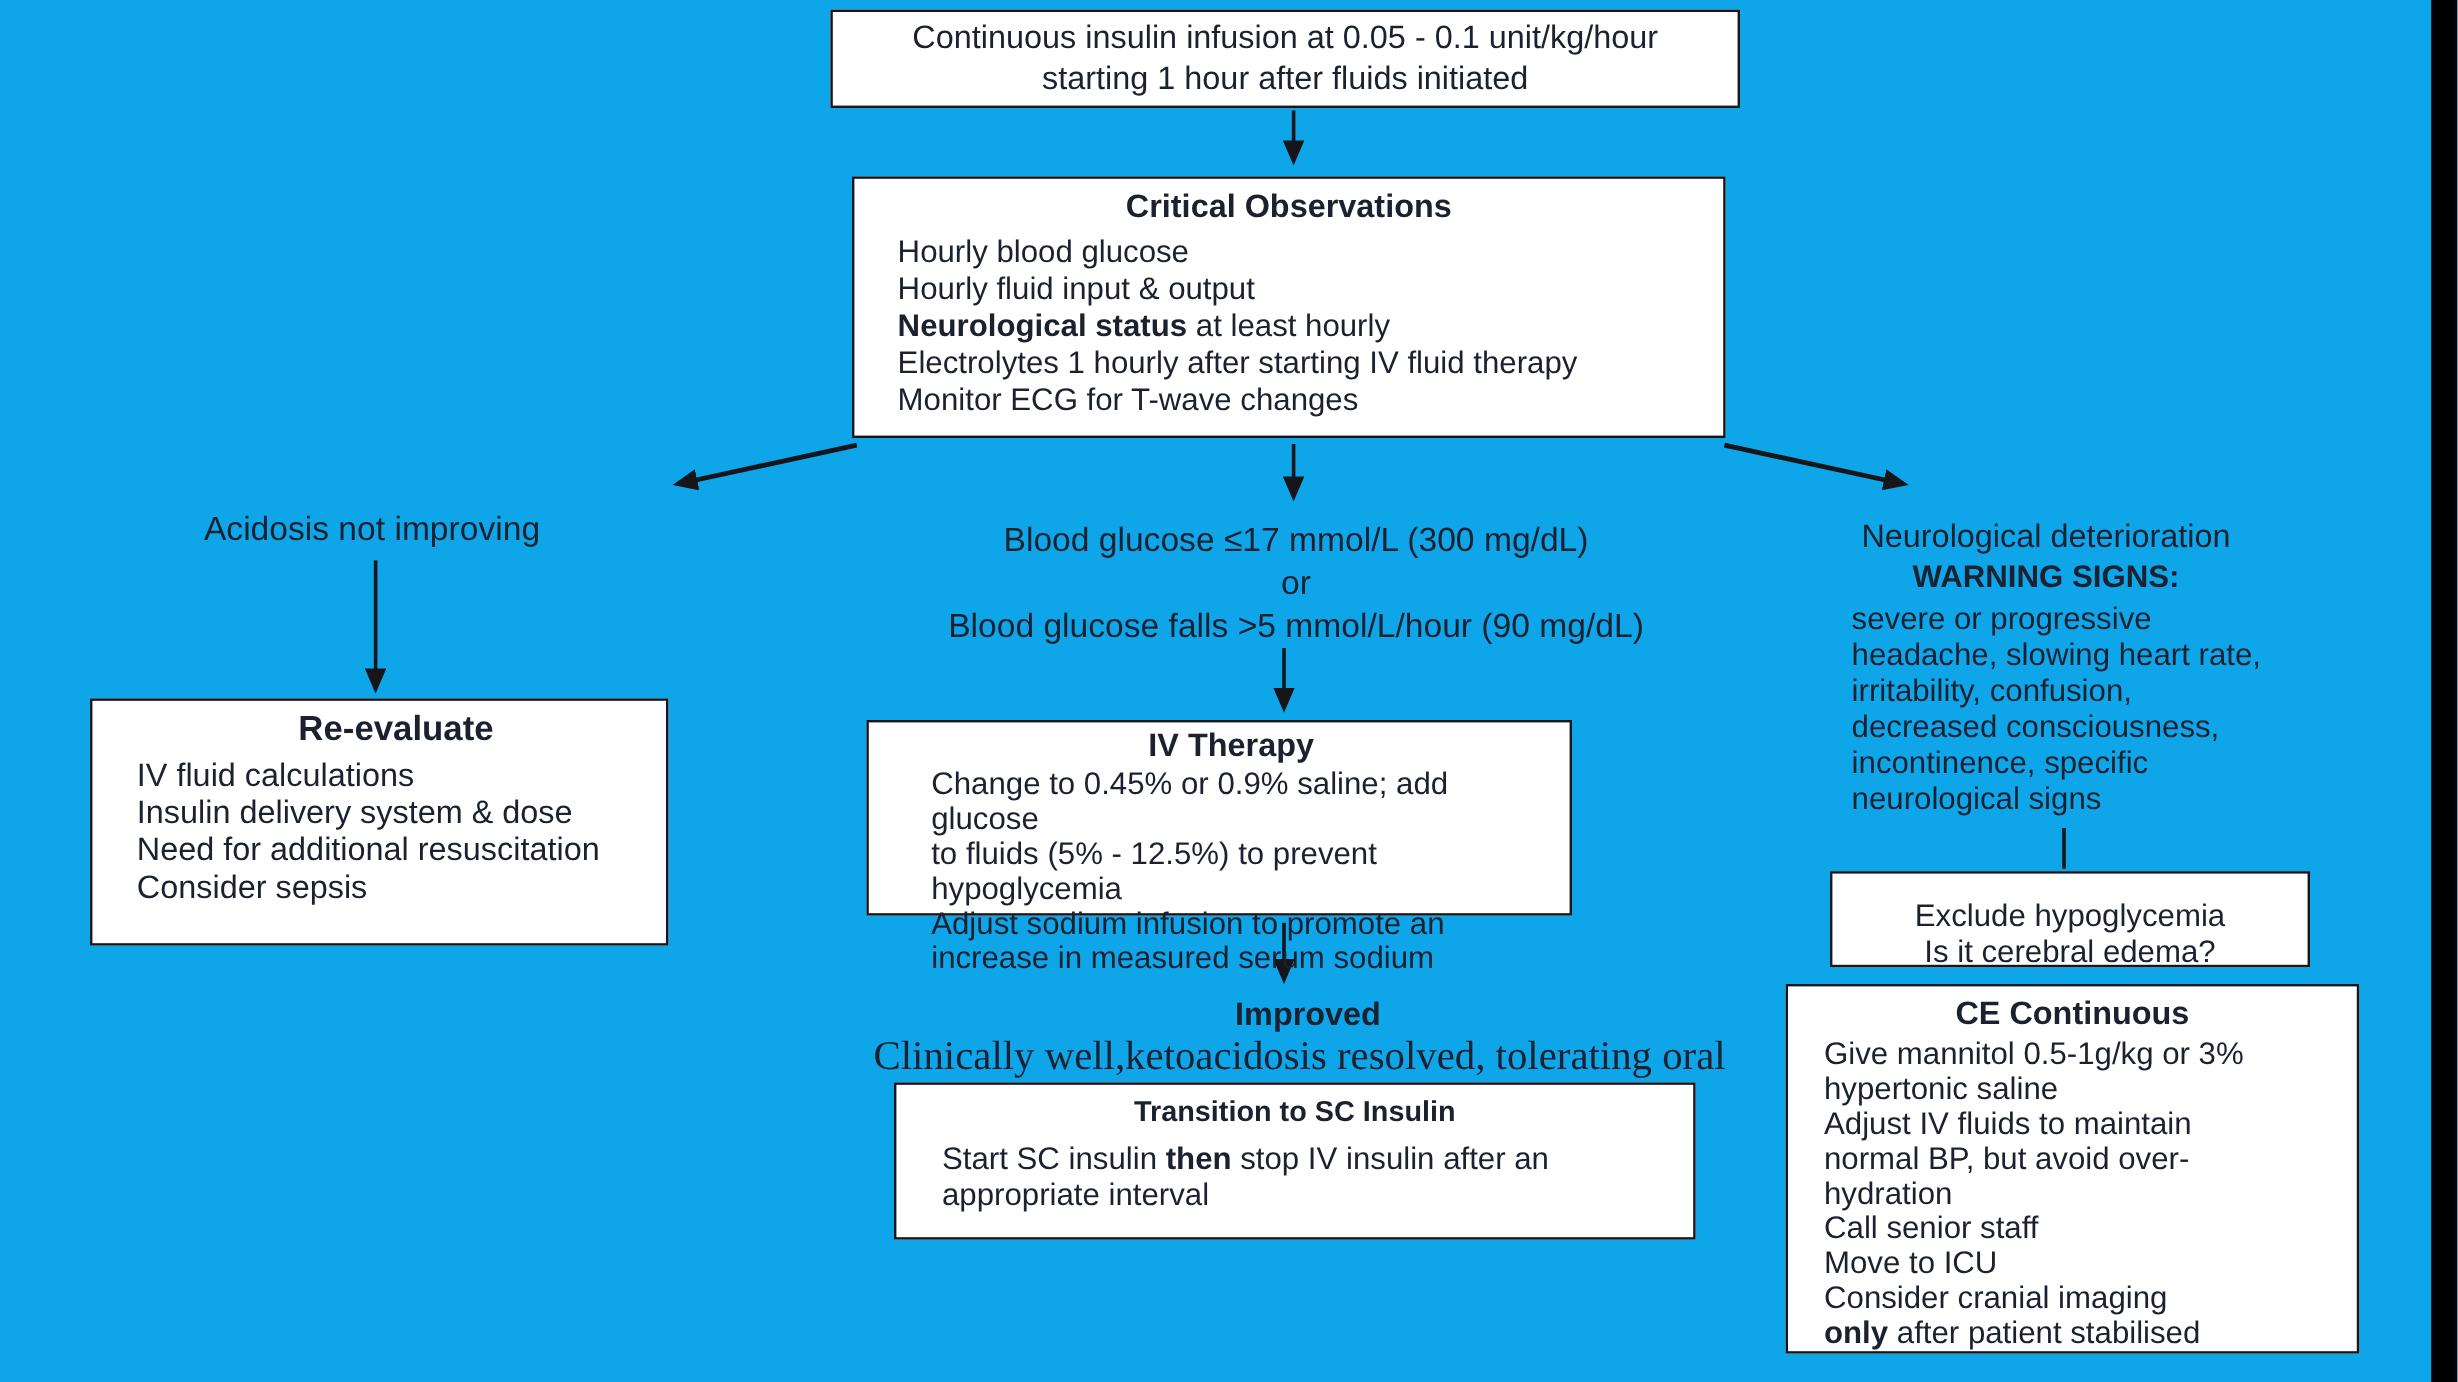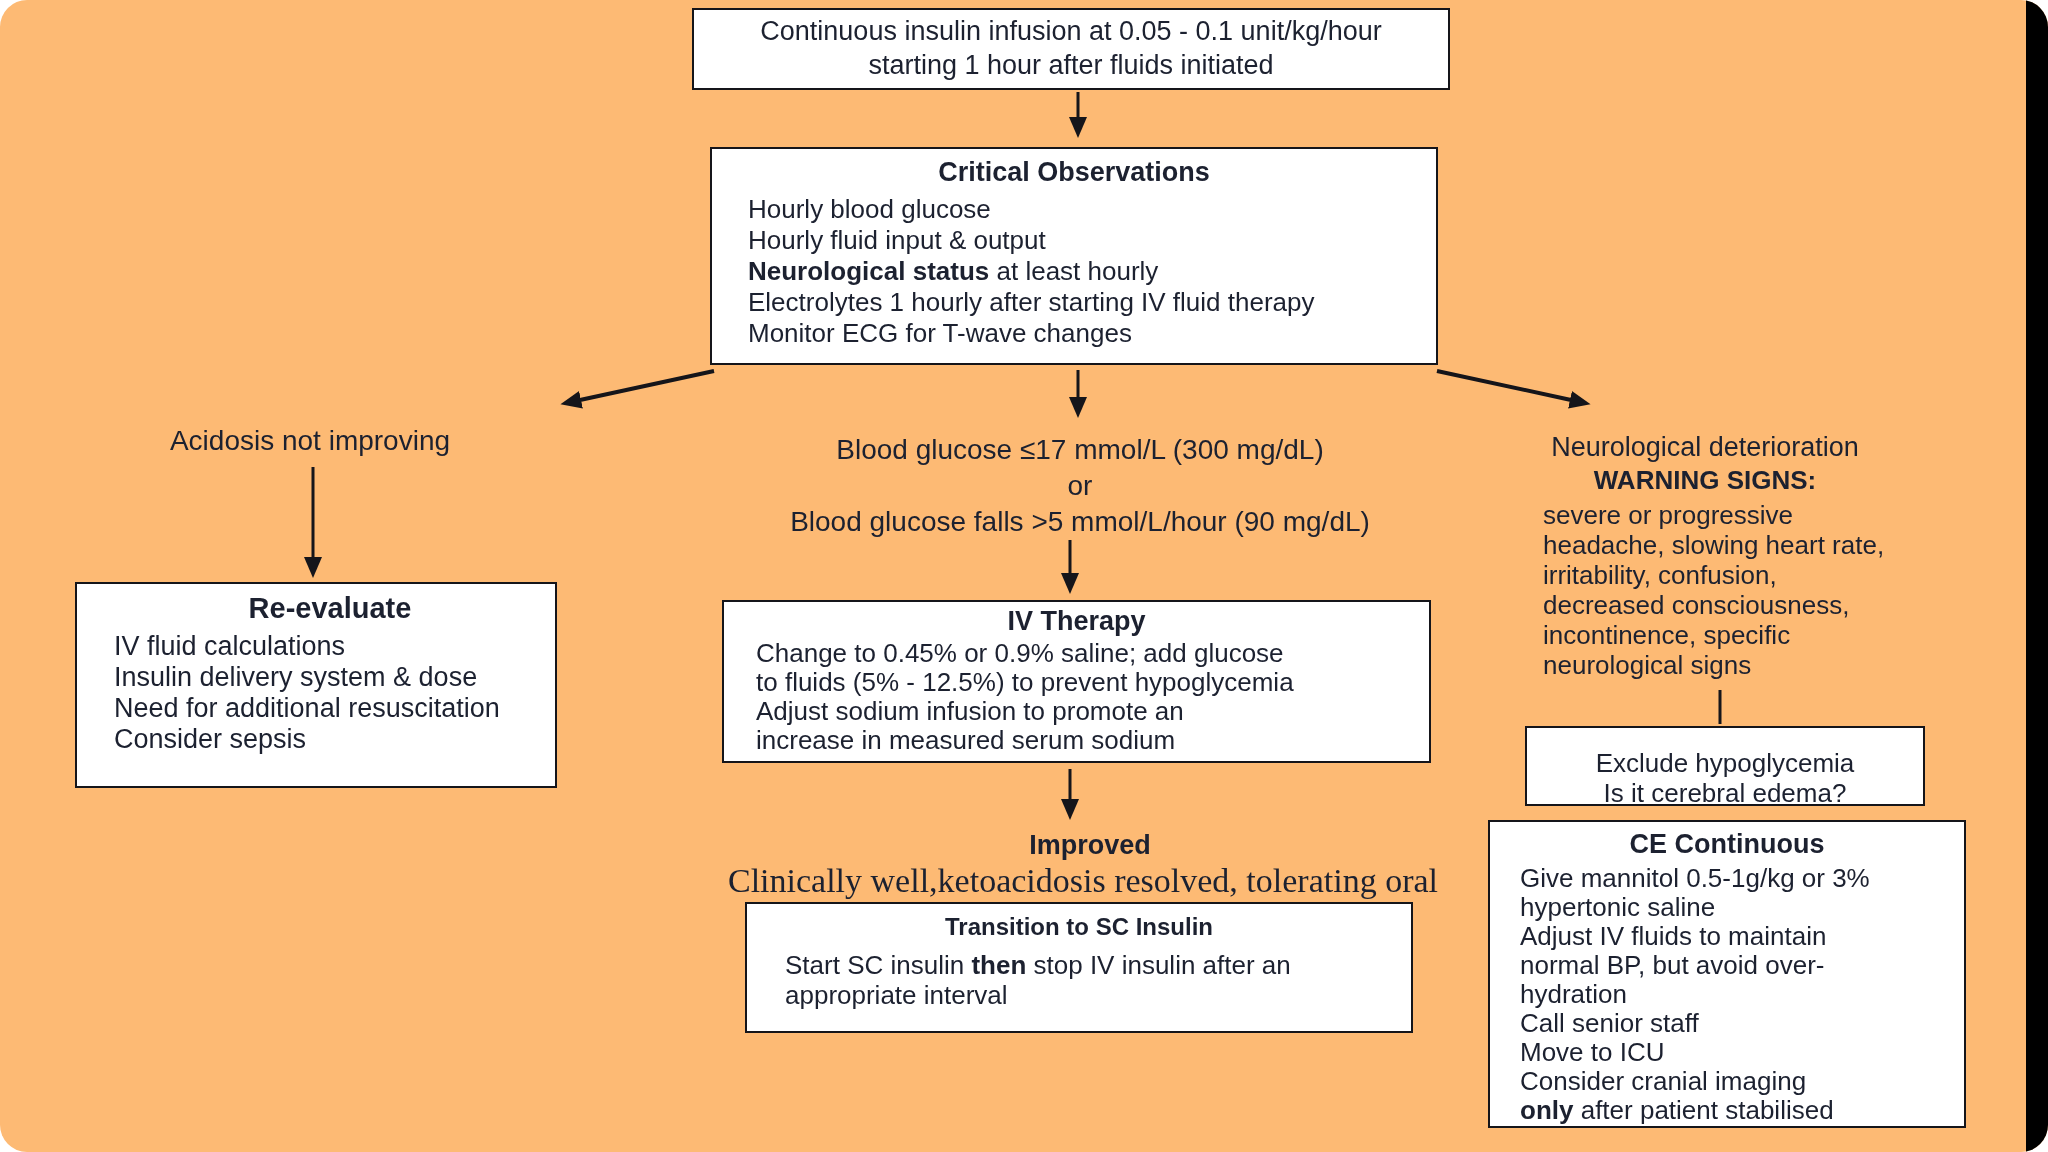--- a/index.html
+++ b/index.html
@@ -1,23 +1,22 @@
 <!DOCTYPE html>
 <html><head>
 <meta charset="utf-8">
 <style>
   html,body{margin:0;padding:0;background:#ffffff;}
   #canvas{
     position:relative;
     width:2048px;height:1152px;
-    background:#fdba74;
+    background:#0ea5e9;
     font-family:"Liberation Sans","DejaVu Sans",sans-serif;
     color:#1c2130;
     overflow:hidden;
-    border-radius:27px;
   }
   .box{
     position:absolute;
     border:2px solid #15151a;
     background:#ffffff;
     box-sizing:border-box;
   }
   .box-title{
     text-align:center;
     font-weight:bold;
@@ -36,21 +35,21 @@
   #critical-box{left:710px;top:147px;width:728px;height:218px;font-size:26px;}
   #critical-box .box-title{font-size:27px;margin-top:8px;}
   #critical-box .items{padding:6px 10px 0 36px;line-height:31px;}
   
   #acidosis-label{left:100px;top:425px;width:420px;font-size:28px;}
   #reevaluate-box{left:75px;top:582px;width:482px;height:206px;font-size:27px;}
   #reevaluate-box .box-title{font-size:29px;margin-top:8px;margin-left:28px;}
   #reevaluate-box .items{padding:6px 8px 0 37px;line-height:31px;}
   
   #mid-conditions{left:700px;top:432px;width:760px;font-size:28px;line-height:36px;}
-  #iv-box{left:722px;top:600px;width:709px;height:163px;font-size:26px;}
+  #iv-box{left:722px;top:600px;width:588px;height:163px;font-size:26px;padding-left:20px;}
   #iv-box .box-title{font-size:27px;margin-top:4px;}
   #iv-box .items{padding:2px 8px 0 32px;line-height:29px;}
   #improved-title{left:770px;top:830px;width:640px;font-size:27px;}
   #improved-sub{left:688px;top:862px;width:790px;font-size:34px;font-family:Liberation Serif, serif;}
   #transition-box{left:745px;top:902px;width:668px;height:131px;font-size:26px;}
   #transition-box .box-title{font-size:24px;margin-top:9px;}
   #transition-box .items{padding:9px 28px 0 38px;line-height:30px;}
   
   #neuro-label{left:1480px;top:432px;width:450px;font-size:27px;}
   #warning-title{left:1480px;top:465px;width:450px;font-size:26px;}

